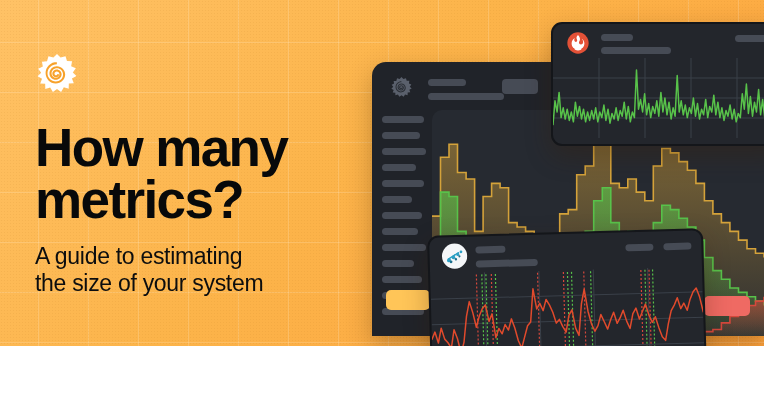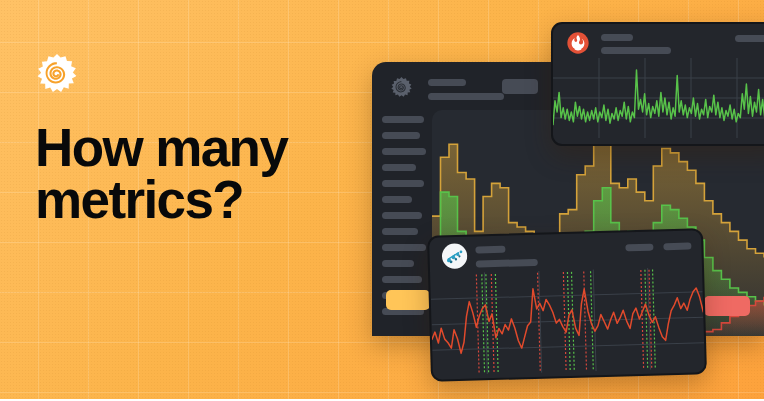--- a/index.html
+++ b/index.html
@@ -3,21 +3,21 @@
 <meta charset="utf-8">
 <style>
   html, body {
     margin: 0;
     padding: 0;
     background: #fff;
   }
   .canvas {
     position: relative;
     width: 764px;
-    height: 399px;
+    height: 346px;
     overflow: hidden;
     font-family: "Liberation Sans", sans-serif;
     background: linear-gradient(135deg, #ffc266 0%, #fcb44a 45%, #fda23c 100%);
   }
   
   .bg-grid {
     position: absolute;
     inset: 0;
     background-image:
       linear-gradient(to right, rgba(255,255,255,0.16) 1px, transparent 1px),
@@ -142,20 +142,22 @@
   <div class="bg-grid"></div>
   <div class="bg-noise"></div>
 
   <div class="hero">
     <svg class="logo-mark" viewBox="0 0 64 64">
       <path fill="#ffffff" d="M32 3l5.2 5.1L44.4 6l2.1 7.1 7.4 0.4-1.3 7.3 6.8 3-4.4 6 5.3 5.2-6.6 3.4 2.8 6.9-7.3 0.6-0.2 7.4-7.1-2L38 58l-6-4.3L26 58l-3.9-6.3-7.1 2-0.2-7.4-7.3-0.6 2.8-6.9L3.7 35.4 9 30.2l-4.4-6 6.8-3L10.1 14l7.4-0.4L19.6 6l7.2 2.1z"></path>
       <path fill="#f7a22b" d="M32 14.5c-9.2 0-16.6 7.2-16.6 16.2 0 8.4 6.5 15.2 14.8 15.2 7.6 0 13.7-5.9 13.7-13.1 0-6.6-5.4-12-12.1-12-6 0-10.8 4.7-10.8 10.4 0 5.1 4.2 9.2 9.4 9.2 4.6 0 8.3-3.6 8.3-8 0-3.9-3.2-7-7.2-7-3.5 0-6.3 2.7-6.3 6.1 0 2.9 2.4 5.3 5.4 5.3 2.5 0 4.6-2 4.6-4.5h-3.1c0 0.9-0.7 1.5-1.5 1.5-1.3 0-2.3-1-2.3-2.3 0-1.7 1.5-3.1 3.2-3.1 2.3 0 4.1 1.8 4.1 4 0 2.8-2.3 5-5.2 5-3.5 0-6.3-2.8-6.3-6.2 0-4.1 3.4-7.4 7.7-7.4 5 0 9 4 9 8.9 0 5.6-4.6 10.1-10.6 10.1-6.6 0-12-5.4-12-11.9 0-7.3 6.1-13.2 13.6-13.2v-3.2z"></path>
     </svg>
     <h1 class="hero-title">How many
 metrics?</h1>
+    <p class="hero-sub">A guide to estimating
+the size of your system</p>
   </div>
 
   <div class="panel main" id="main-dashboard">
 
     <div class="topbar">
       <svg class="grafana-ico" viewBox="0 0 64 64">
         <path fill="#5a606c" d="M32 3l5.2 5.1L44.4 6l2.1 7.1 7.4 0.4-1.3 7.3 6.8 3-4.4 6 5.3 5.2-6.6 3.4 2.8 6.9-7.3 0.6-0.2 7.4-7.1-2L38 58l-6-4.3L26 58l-3.9-6.3-7.1 2-0.2-7.4-7.3-0.6 2.8-6.9L3.7 35.4 9 30.2l-4.4-6 6.8-3L10.1 14l7.4-0.4L19.6 6l7.2 2.1z"></path>
         <path fill="#2b2f36" d="M32 14.5c-9.2 0-16.6 7.2-16.6 16.2 0 8.4 6.5 15.2 14.8 15.2 7.6 0 13.7-5.9 13.7-13.1 0-6.6-5.4-12-12.1-12-6 0-10.8 4.7-10.8 10.4 0 5.1 4.2 9.2 9.4 9.2 4.6 0 8.3-3.6 8.3-8 0-3.9-3.2-7-7.2-7-3.5 0-6.3 2.7-6.3 6.1 0 2.9 2.4 5.3 5.4 5.3 2.5 0 4.6-2 4.6-4.5h-3.1c0 0.9-0.7 1.5-1.5 1.5-1.3 0-2.3-1-2.3-2.3 0-1.7 1.5-3.1 3.2-3.1 2.3 0 4.1 1.8 4.1 4 0 2.8-2.3 5-5.2 5-3.5 0-6.3-2.8-6.3-6.2 0-4.1 3.4-7.4 7.7-7.4 5 0 9 4 9 8.9 0 5.6-4.6 10.1-10.6 10.1-6.6 0-12-5.4-12-11.9 0-7.3 6.1-13.2 13.6-13.2v-3.2z"></path>
       </svg>
       <span class="skel tb1"></span>

